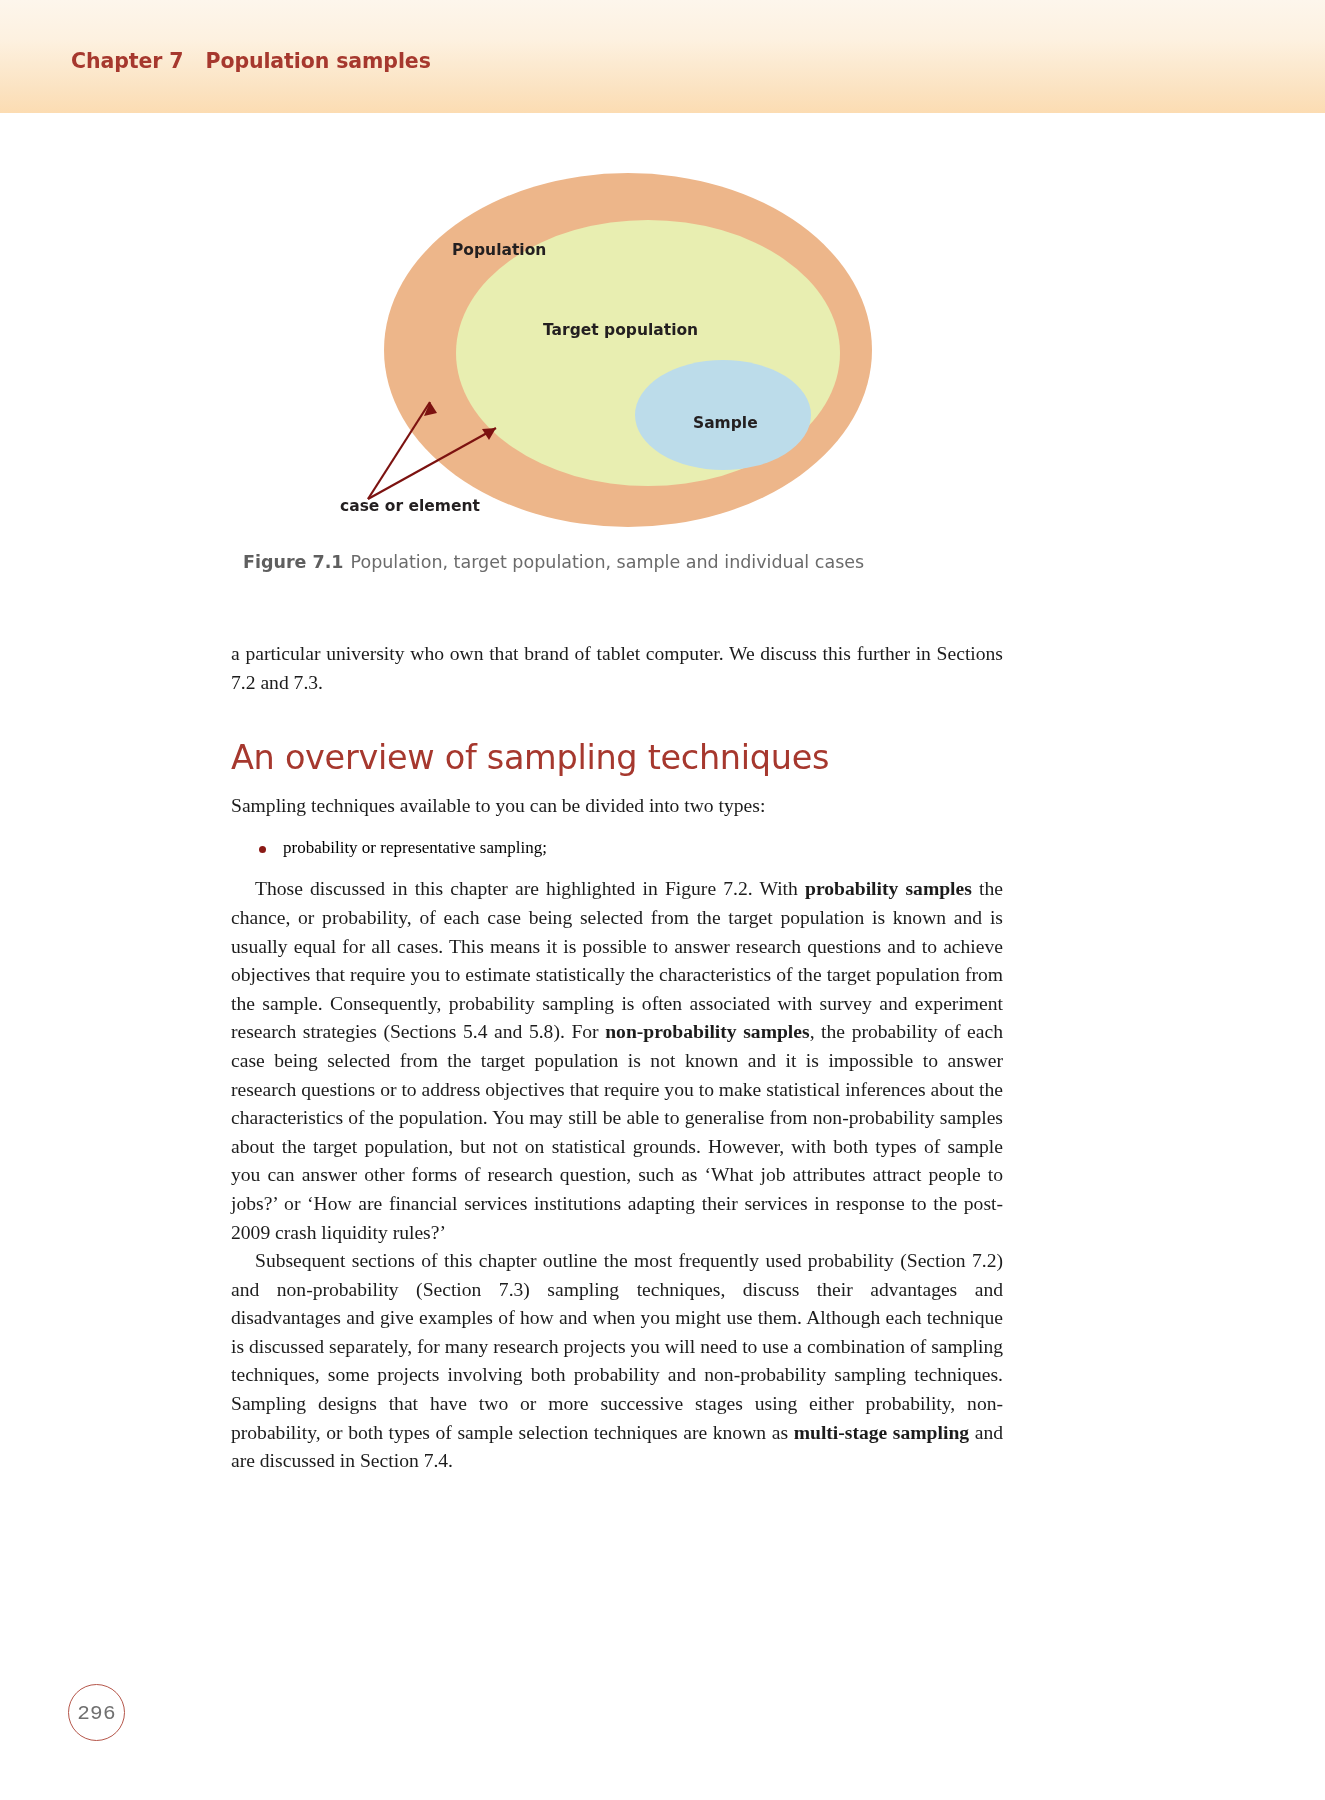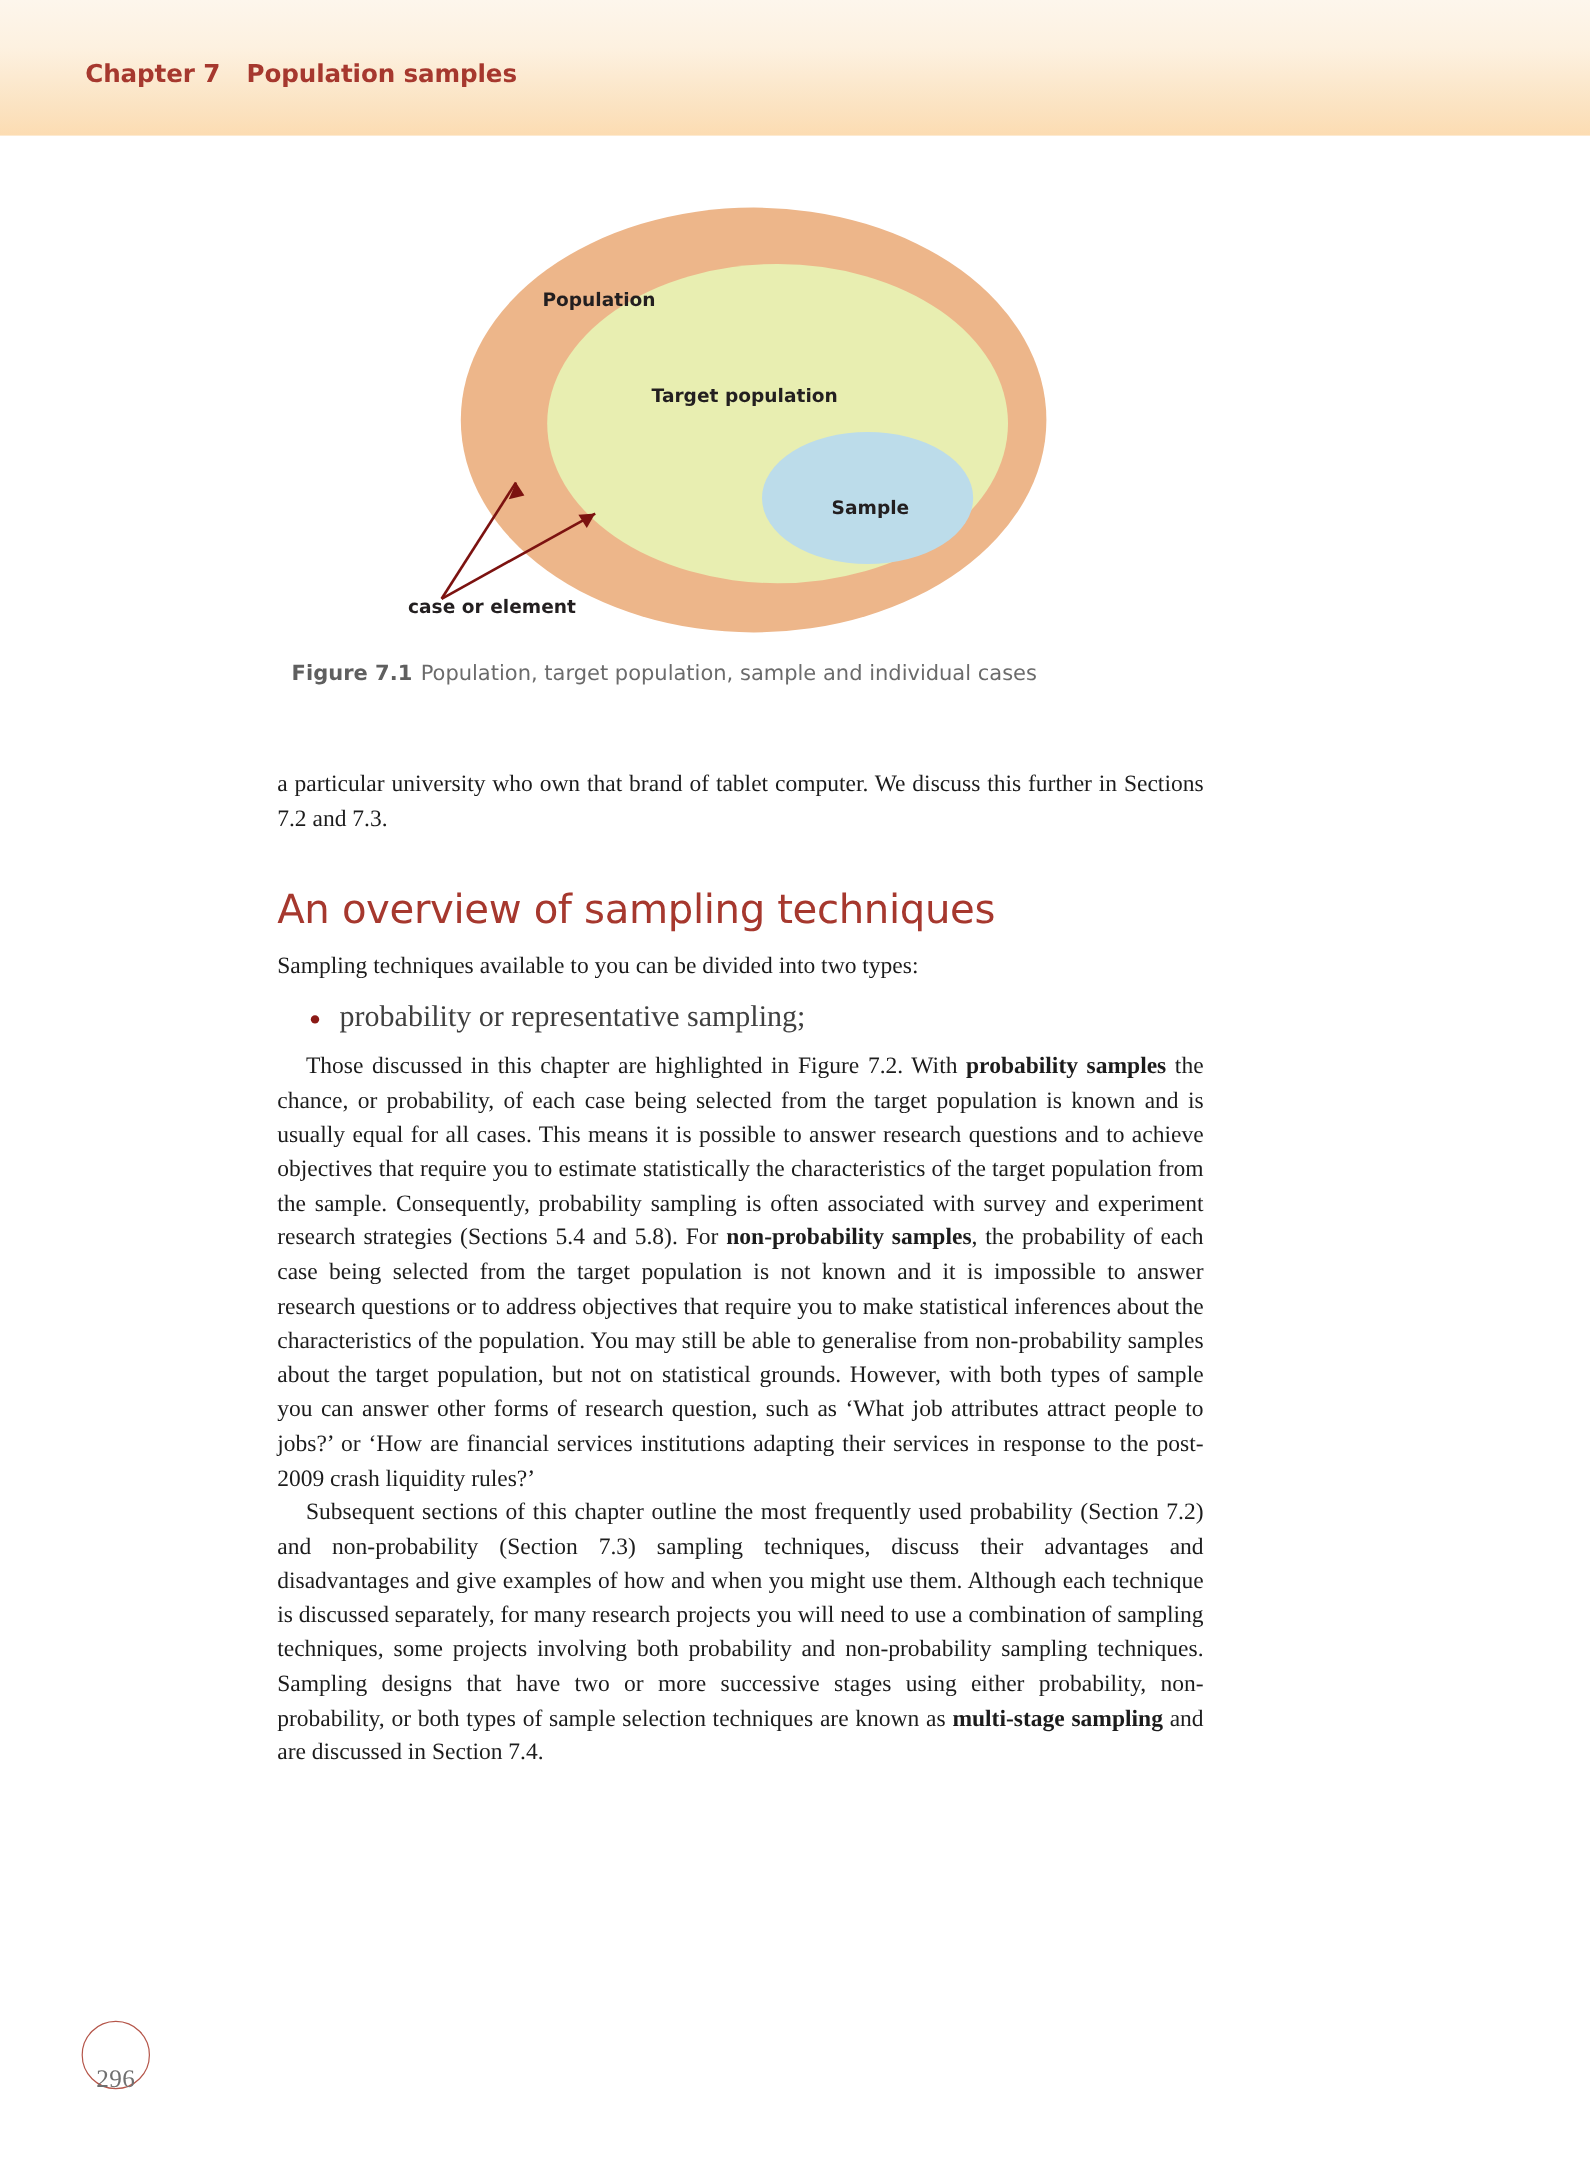--- a/index.html
+++ b/index.html
@@ -96,23 +96,23 @@
   .spacer-sm { height: 13px; }
 
   ul.bullets {
     list-style: none;
     margin: 0;
     padding: 0 0 0 28px;
   }
   ul.bullets li {
     position: relative;
     font-family: "Liberation Serif", serif;
-    font-size: 25px;
+    font-size: 17px;
     line-height: 28.6px;
-    color: #404040;
+    color: #000000;
     padding-left: 24px;
   }
   ul.bullets li::before {
     content: "";
     position: absolute;
     left: 0;
     top: 12px;
     width: 7px;
     height: 7px;
     border-radius: 50%;
@@ -131,25 +131,24 @@
     border: 1.6px solid #b5564a;
     border-radius: 50%;
     box-sizing: border-box;
   }
   .folio span {
     position: absolute;
     left: 0; right: 0;
     top: 50%;
     transform: translateY(-50%);
     text-align: center;
-    font-family: Liberation Serif, serif;
+    font-family: Liberation Mono, monospace;
     font-size: 21px;
     color: #707070;
     letter-spacing: 0.3px;
-    margin-top: 20px;
   }
 </style>
 </head>
 <body>
 
 <div class="header-band">
   <div class="header-inner">
     <span class="chap-no">Chapter 7</span><span>Population samples</span>
   </div>
 </div>

